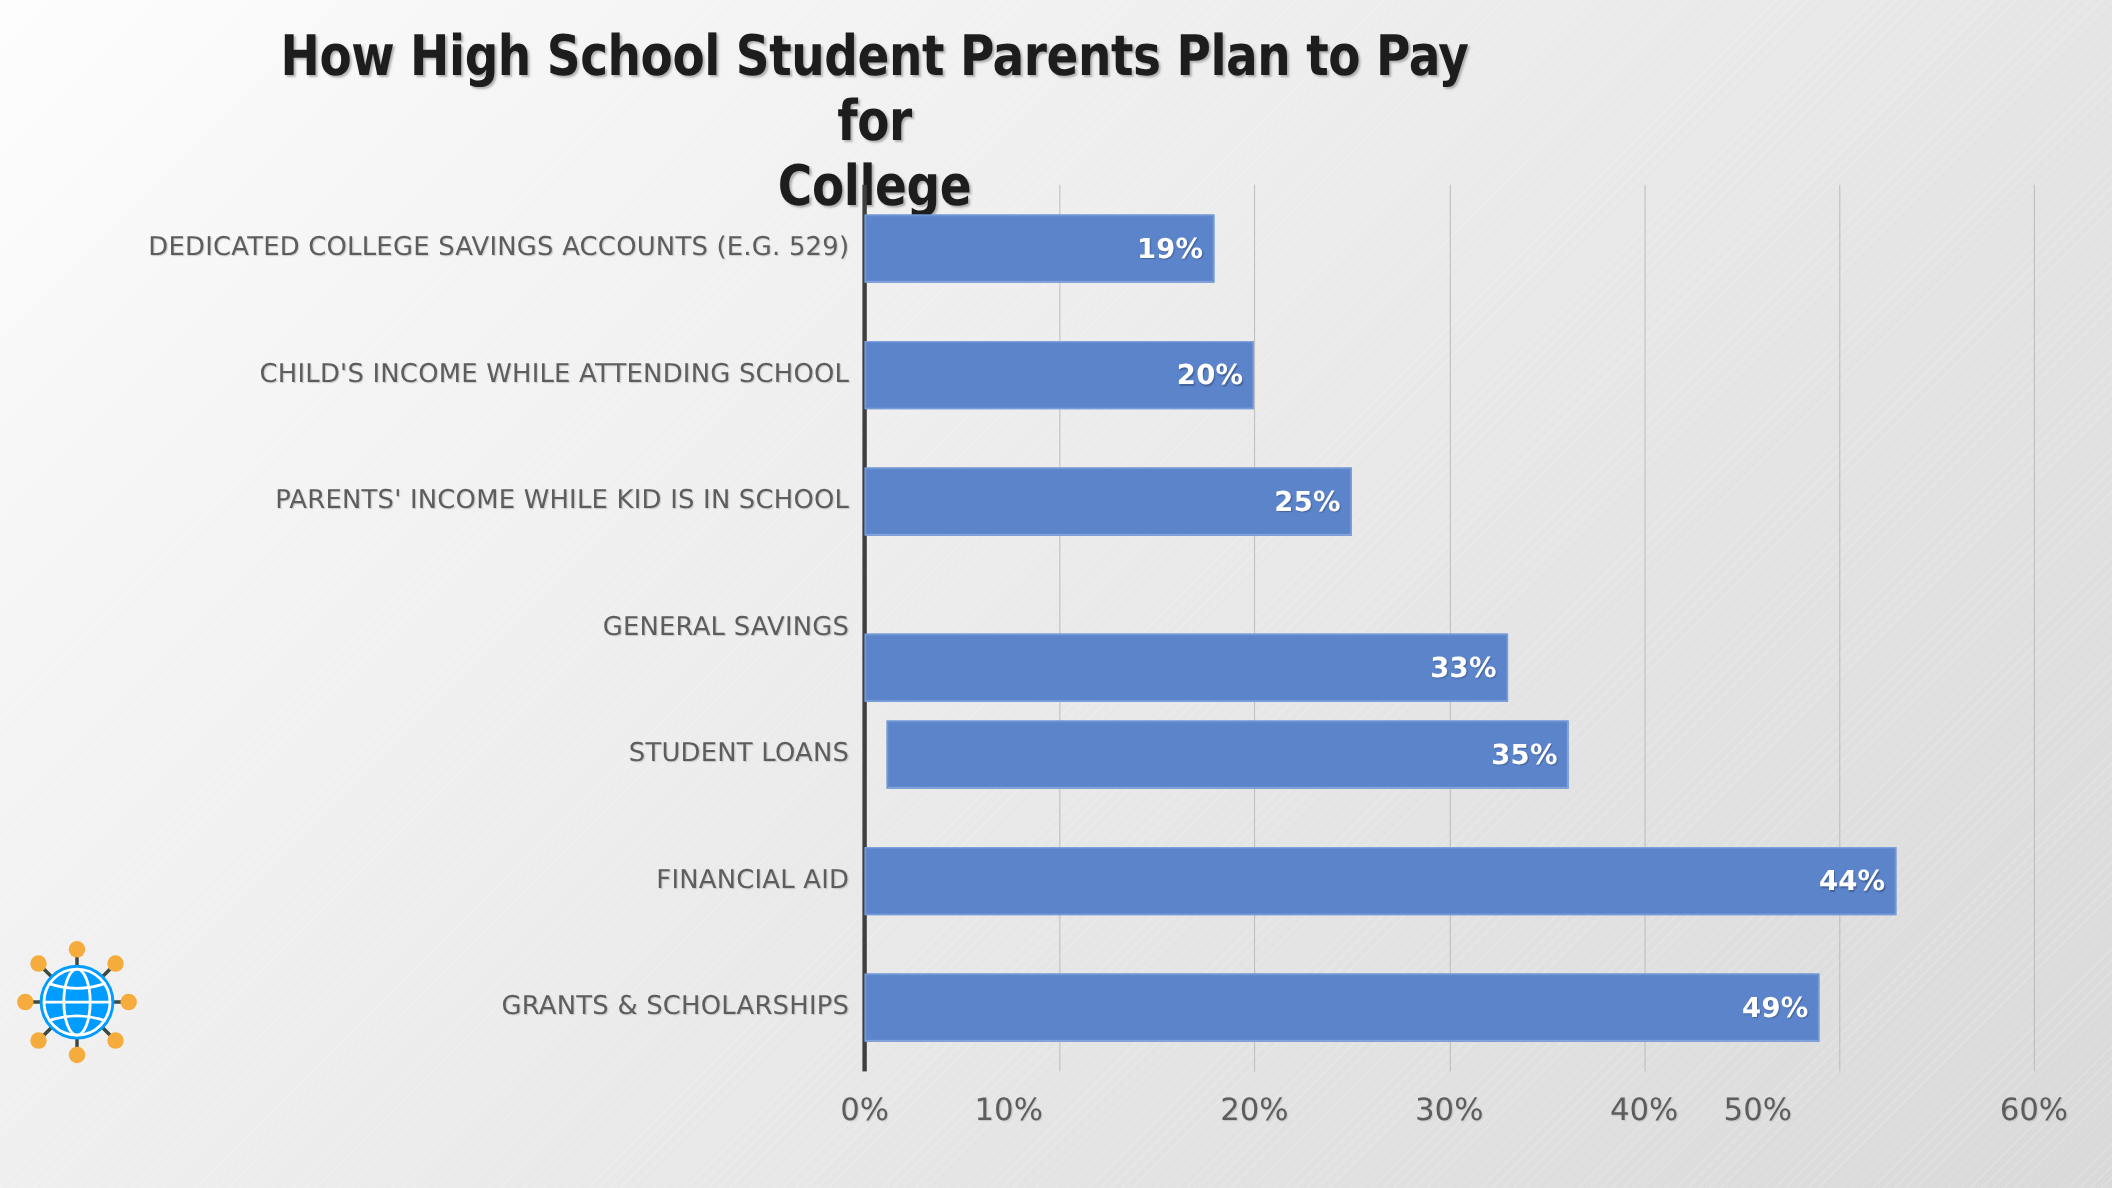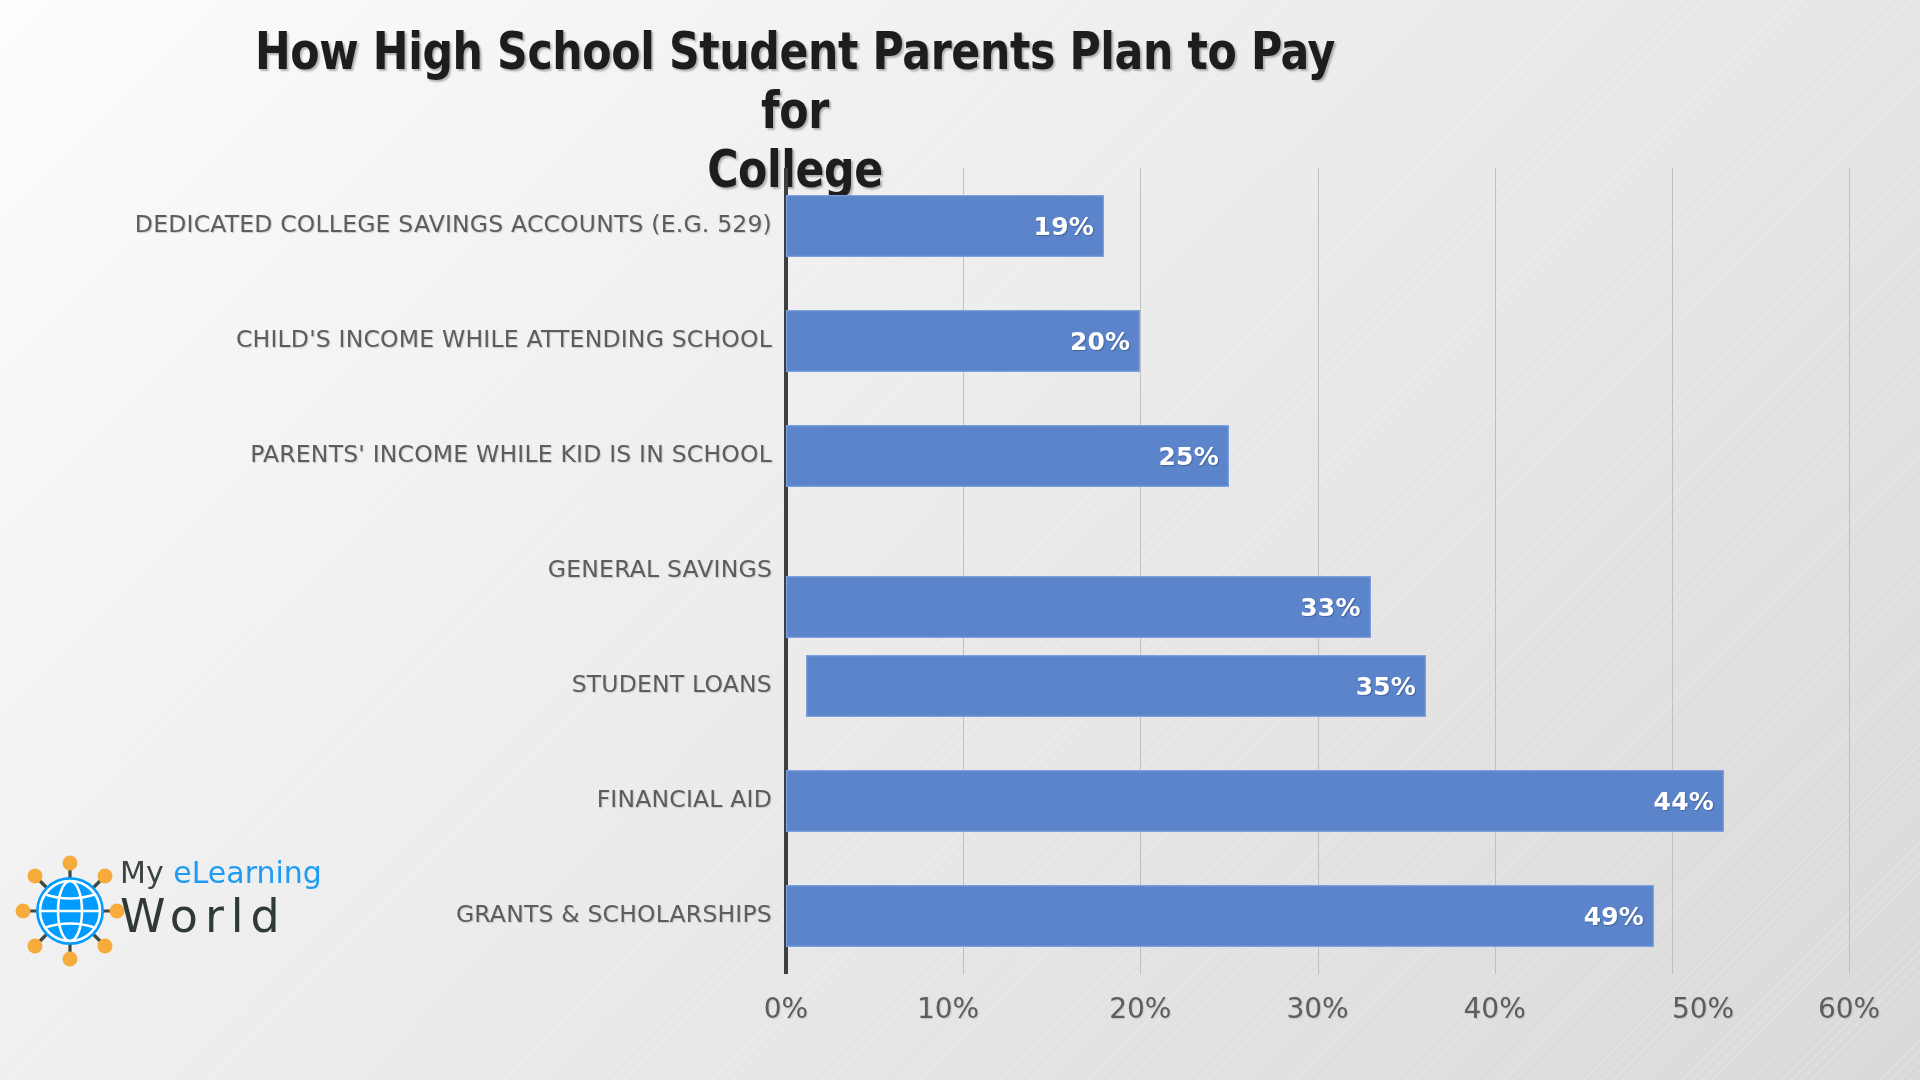--- a/index.html
+++ b/index.html
@@ -146,25 +146,25 @@
           <span class="val">44%</span>
         </div>
         <div class="bar" style="width: 868.117px; top: 717.429px;">
           <span class="val">49%</span>
         </div>
       </div>
   </div>
 
   <div id="ticks">
       <div class="tick" style="left: 786px; top: 992px;">0%</div>
-      <div class="tick" style="left: 948px; top: 992px;">10%</div>
+      <div class="tick" style="left: 917px; top: 992px;">10%</div>
       <div class="tick" style="left: 1140.33px; top: 992px;">20%</div>
       <div class="tick" style="left: 1317.5px; top: 992px;">30%</div>
       <div class="tick" style="left: 1494.67px; top: 992px;">40%</div>
-      <div class="tick" style="left: 1703px; top: 992px;">50%</div>
+      <div class="tick" style="left: 1598px; top: 992px;">50%</div>
       <div class="tick" style="left: 1849px; top: 992px; text-align: right;">60%</div>
     </div>
   <div id="catlabels">
       <div class="catlabel" style="right: 1148px; top: 209.571px;">DEDICATED COLLEGE SAVINGS ACCOUNTS (E.G. 529)</div>
       <div class="catlabel" style="right: 1148px; top: 324.714px;">CHILD'S INCOME WHILE ATTENDING SCHOOL</div>
       <div class="catlabel" style="right: 1148px; top: 439.857px;">PARENTS' INCOME WHILE KID IS IN SCHOOL</div>
       <div class="catlabel" style="right: 1148px; top: 555px;">GENERAL SAVINGS</div>
       <div class="catlabel" style="right: 1148px; top: 670.143px;">STUDENT LOANS</div>
       <div class="catlabel" style="right: 1148px; top: 785.286px;">FINANCIAL AID</div>
       <div class="catlabel" style="right: 1148px; top: 900.429px;">GRANTS &amp; SCHOLARSHIPS</div>
@@ -195,21 +195,15 @@
       </g>
       <circle cx="60" cy="59" r="34" fill="#009CFF"></circle>
       <g fill="none" stroke="#ffffff" stroke-width="2.6">
         <circle cx="60" cy="59" r="30"></circle>
         <ellipse cx="60" cy="59" rx="12" ry="30"></ellipse>
         <line x1="30" y1="59" x2="90" y2="59"></line>
         <path d="M34 42 Q60 51 86 42"></path>
         <path d="M34 76 Q60 67 86 76"></path>
       </g>
     </svg>
-    <div id="logotext">
-      <div id="logo-line1">
-        <span id="logo-my">My </span><span id="logo-elearning">eLearning</span>
-      </div>
-      <div id="logo-world">World</div>
-    </div>
   </div>
 
 </div>
 
 </body></html>

